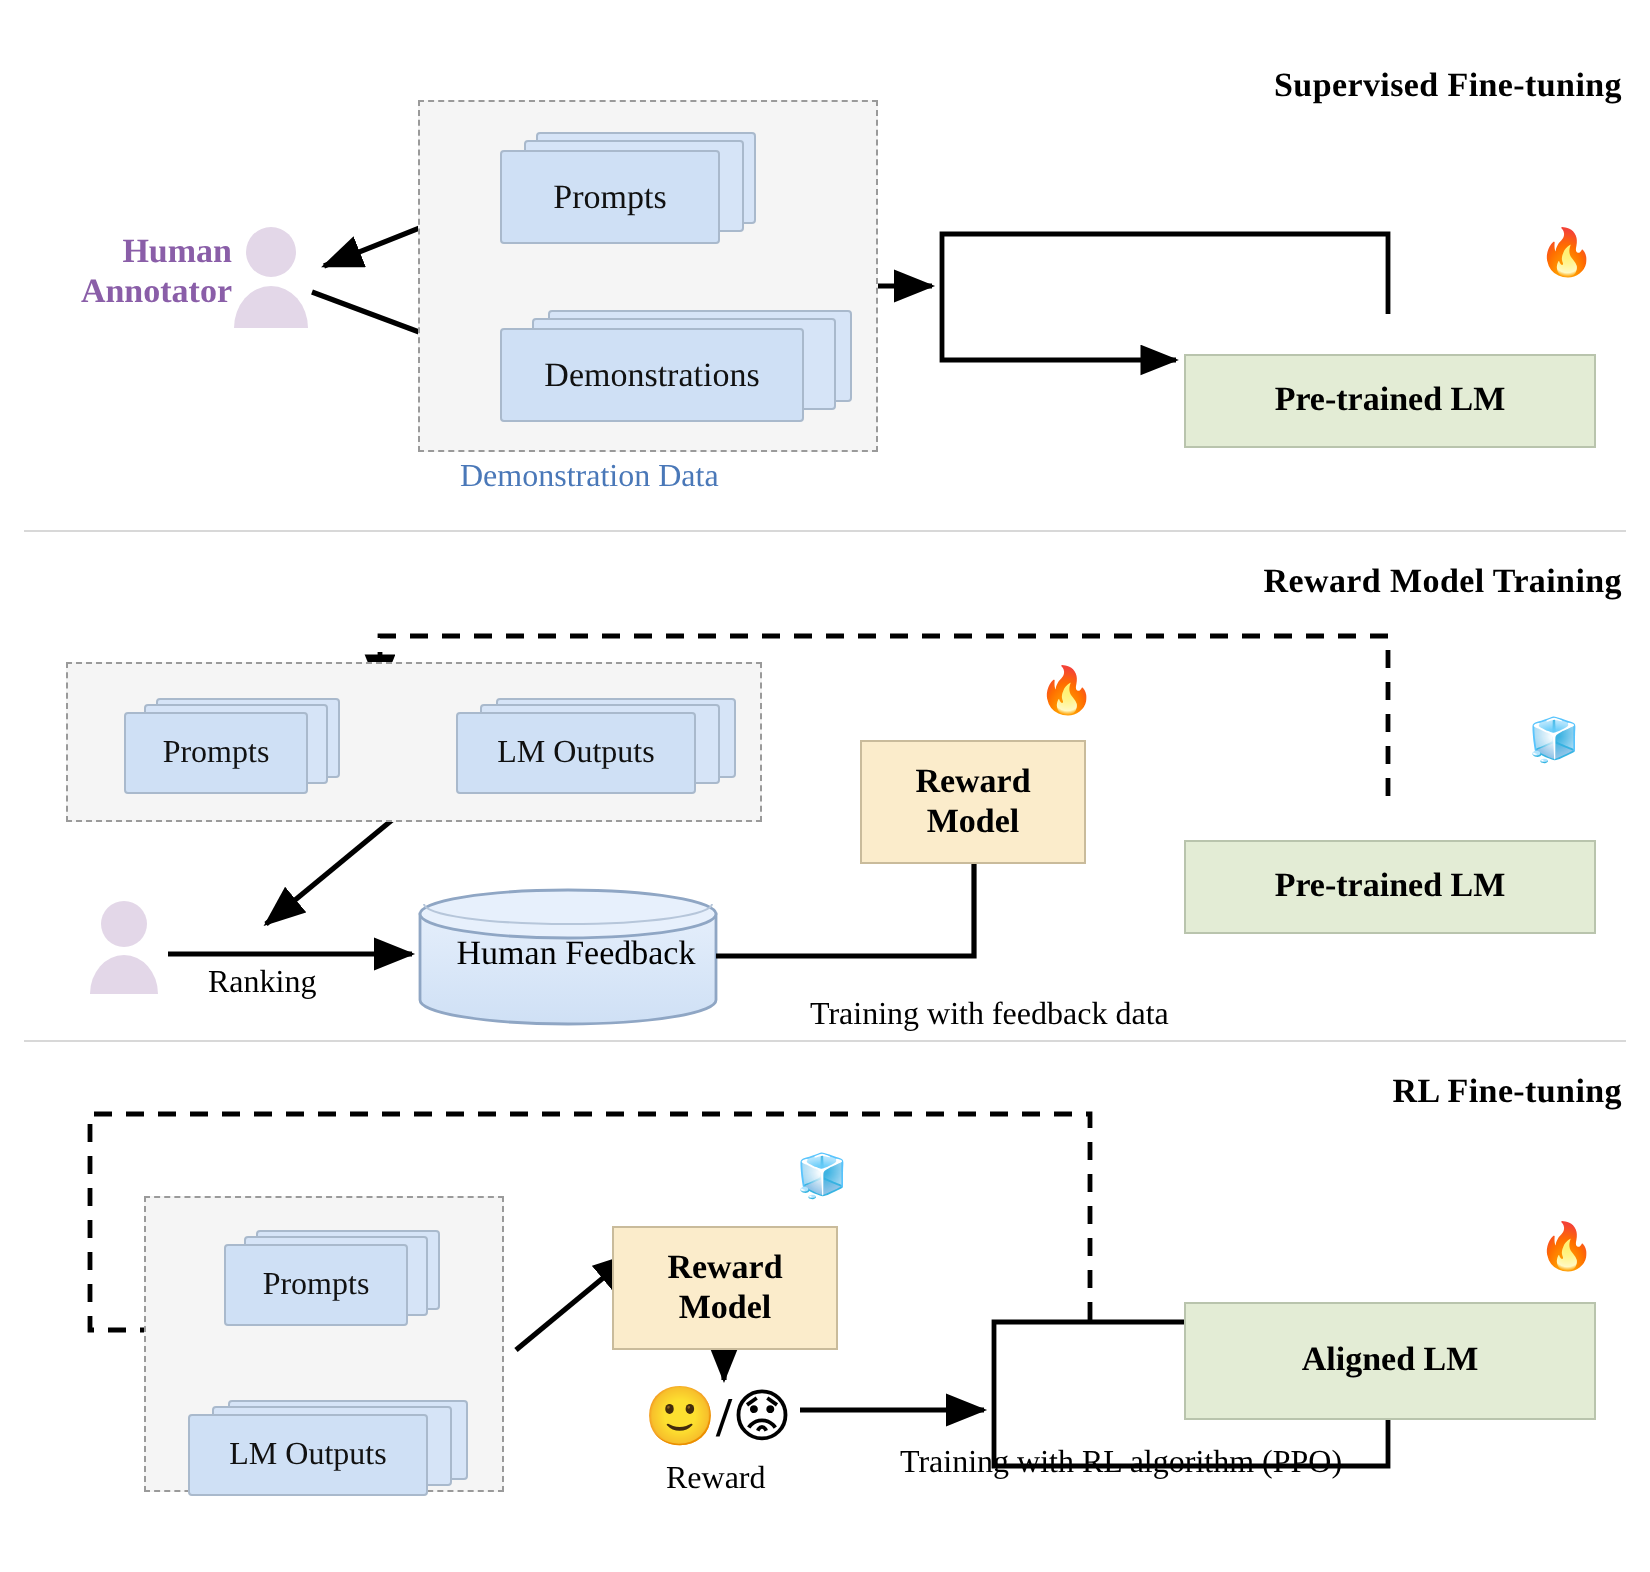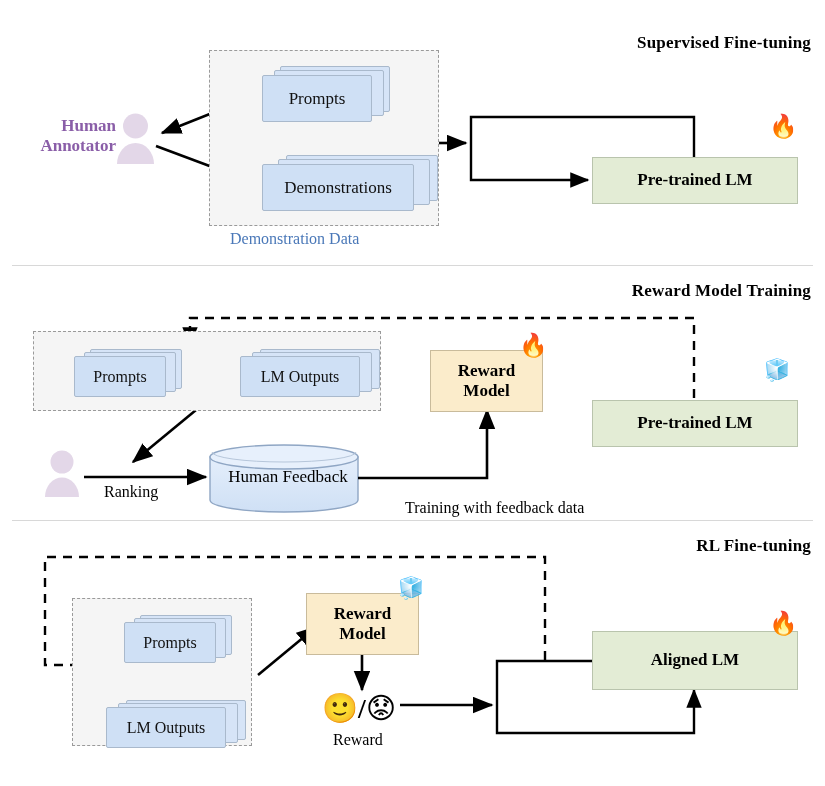--- a/index.html
+++ b/index.html
@@ -22,41 +22,41 @@
   .group-box{
     position:absolute;background:#f5f5f5;border:1px dashed #9a9a9a;
     box-sizing:border-box;
   }
   .group-label{
     position:absolute;color:#4a78b8;font-size:16px;white-space:nowrap;
     font-family:"Liberation Serif","DejaVu Serif",serif;
   }
 
   
-  .docstack{position:absolute;margin-left:12px;}
+  .docstack{position:absolute;}
   .docstack .sheet{
     position:absolute;background:#d6e4f7;border:1px solid #a9b9cc;
     box-sizing:border-box;border-radius:2px;
   }
   .docstack .sheet.s3{}
   .docstack .sheet.s2{}
   .docstack .sheet.s1{background:#cfe0f5;}
   .docstack .doclabel{
     position:absolute;left:0;top:0;right:0;bottom:0;
     display:flex;align-items:center;justify-content:center;
     font-size:17px;color:#111;white-space:nowrap;
     font-family:"Liberation Serif","DejaVu Serif",serif;
   }
 
   
   .node{
     position:absolute;box-sizing:border-box;
     display:flex;align-items:center;justify-content:center;
     text-align:center;font-weight:bold;font-size:17px;line-height:1.18;
-    font-family:"Liberation Serif","DejaVu Serif",serif;color:#000;
+    font-family:"Liberation Serif","DejaVu Serif",serif;color:#000;margin-top:20px;
   }
   .node.green{background:#e3ecd5;border:1px solid #b9c4ad;}
   .node.cream{background:#fbeccb;border:1px solid #c9bb9b;}
 
   .badge{position:absolute;font-size:23px;line-height:1;}
 
   .human-label{
     position:absolute;color:#8a5ea8;font-weight:bold;font-size:17px;
     line-height:1.18;text-align:right;white-space:nowrap;
     font-family:"Liberation Serif","DejaVu Serif",serif;
@@ -230,17 +230,18 @@
       <span>Model</span>
     </div>
   </div>
   <div class="badge" style="left:398px;top:578px;font-size:21px;">🧊</div>
 
   <div class="reward-faces" style="left:322px;top:694px;">
     <span>🙂</span><span class="slash">/</span><span>😟</span>
   </div>
   <div class="edge-label" style="left:333px;top:731px;">Reward</div>
 
+  <div class="edge-label" style="left:450px;top:723px;">Training with RL algorithm (PPO)</div>
 
   <div class="node green" style="left:592px;top:631px;width:206px;height:59px;">Aligned LM</div>
   <div class="badge" style="left:769px;top:612px;">🔥</div>
 
 </div>
 
 </body></html>

